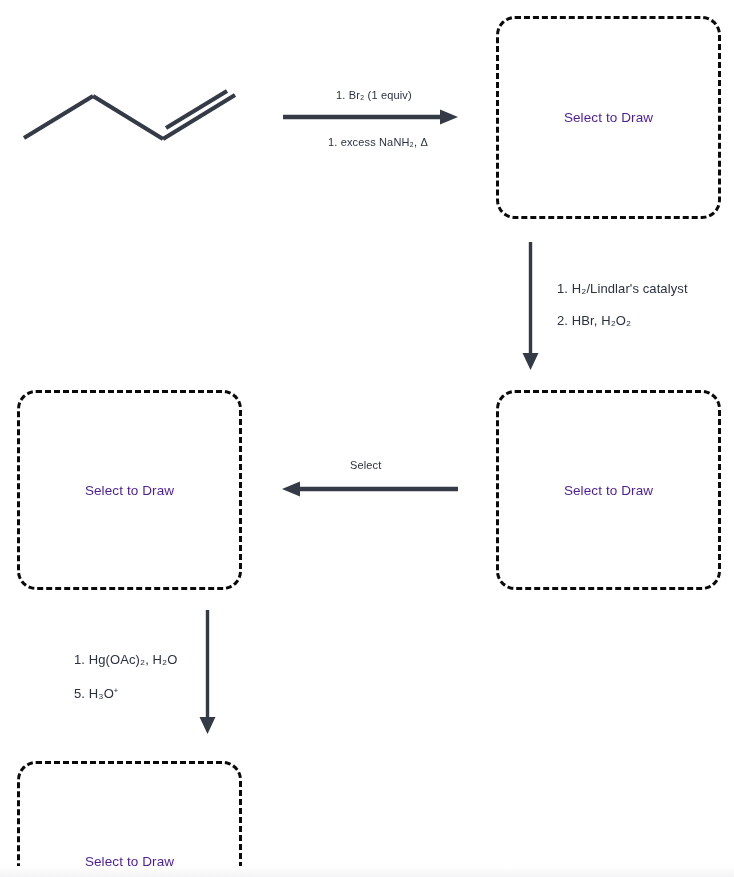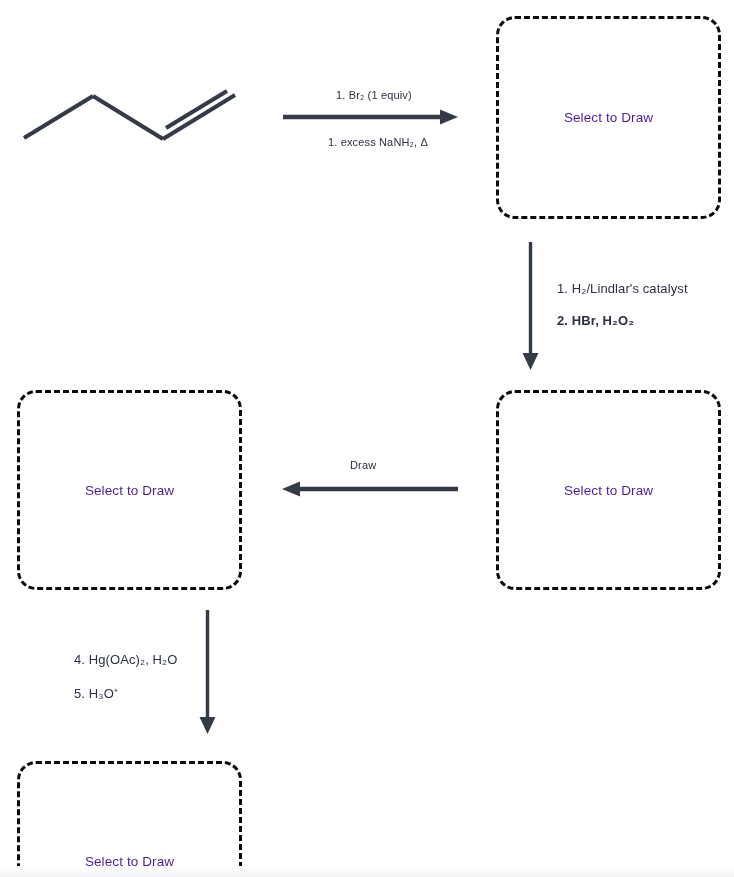--- a/index.html
+++ b/index.html
@@ -75,21 +75,21 @@
     color: #2b3140;
     white-space: nowrap;
     user-select: none;
   }
   .reagent-sm { font-size: 11px; letter-spacing: 0.15px; }
   .reagent-md { font-size: 13px; letter-spacing: 0.1px; }
 
   .rg-top-1  { left: 336px; top: 89px;  }
   .rg-top-2  { left: 328px; top: 136px; }
   .rg-right-1 { left: 557px; top: 281px; }
-  .rg-right-2 { left: 557px; top: 313px; font-weight: bold; }
+  .rg-right-2 { left: 557px; top: 313px; }
   .rg-mid-1  { left: 350px; top: 459px; }
   .rg-left-1 { left: 74px;  top: 652px; }
   .rg-left-2 { left: 74px;  top: 684px; }
 </style>
 </head>
 <body>
 
 <div id="canvas">
 
   <div class="molecule">
@@ -132,33 +132,33 @@
   <div class="draw-box box-2">
     <span class="draw-box-label">Select to Draw</span>
   </div>
 
   <div class="arrow arrow-h-mid">
     <svg width="180" height="22" viewBox="0 0 180 22">
       <line x1="16" y1="11" x2="178" y2="11" stroke="#343a46" stroke-width="4.4"></line>
       <polygon points="20,3.5 2,11 20,18.5" fill="#343a46"></polygon>
     </svg>
   </div>
-  <div class="reagent reagent-sm rg-mid-1">Draw</div>
+  <div class="reagent reagent-sm rg-mid-1">Select</div>
 
   <div class="draw-box box-3">
     <span class="draw-box-label">Select to Draw</span>
   </div>
 
   <div class="arrow arrow-v-left">
     <svg width="26" height="128" viewBox="0 0 26 128">
       <line x1="12.5" y1="2" x2="12.5" y2="112" stroke="#343a46" stroke-width="3.4"></line>
       <polygon points="4.5,109 20.5,109 12.5,126" fill="#343a46"></polygon>
     </svg>
   </div>
-  <div class="reagent reagent-md rg-left-1">4. Hg(OAc)₂, H₂O</div>
+  <div class="reagent reagent-md rg-left-1">1. Hg(OAc)₂, H₂O</div>
   <div class="reagent reagent-md rg-left-2">5. H₃O⁺</div>
 
   <div class="draw-box box-4">
     <span class="draw-box-label">Select to Draw</span>
   </div>
 
   <div class="bottom-band"></div>
 
 </div>
 

